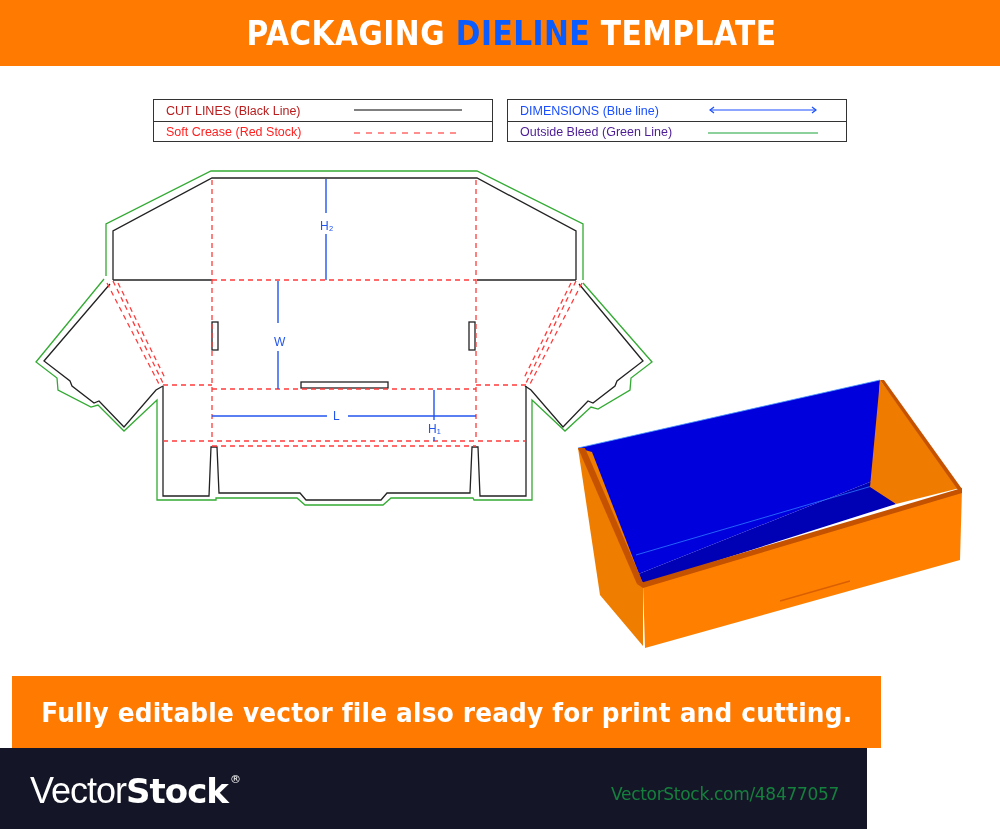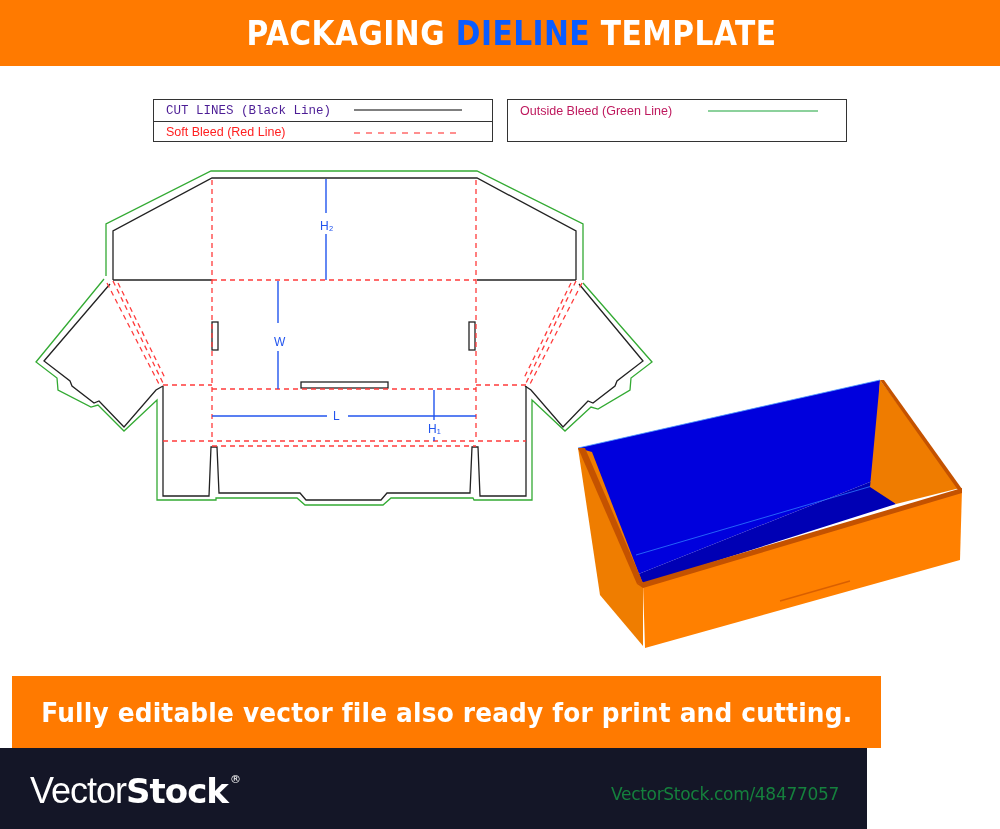--- a/index.html
+++ b/index.html
@@ -73,36 +73,44 @@
 
 <div class="top-banner">
   <div class="title-wrap">
     <span>PACKAGING</span>
     <span class="accent">DIELINE</span>
     <span>TEMPLATE</span>
   </div>
 </div>
 
 <div class="legend legend-left">
-  <div class="legend-row" style="color:#4c1d95;font-family:Liberation Mono, monospace;">
+  <div class="legend-row" style="color:#b91c1c;">
     <span>CUT LINES (Black Line)</span>
     <svg class="legend-sample" style="left:200px; top:8px;" width="110" height="4">
       <line x1="0" y1="2" x2="108" y2="2" stroke="#000" stroke-width="1.2"></line>
     </svg>
   </div>
   <div class="legend-row" style="color:#ff2020;">
-    <span>Soft Bleed (Red Line)</span>
+    <span>Soft Crease (Red Stock)</span>
     <svg class="legend-sample" style="left:200px; top:9px;" width="110" height="4">
       <line x1="0" y1="2" x2="108" y2="2" stroke="#ff2020" stroke-width="1.2" stroke-dasharray="6 6"></line>
     </svg>
   </div>
 </div>
 
 <div class="legend legend-right">
-  <div class="legend-row" style="color:#be185d;">
+  <div class="legend-row" style="color:#1a4fff;">
+    <span>DIMENSIONS (Blue line)</span>
+    <svg class="legend-sample" style="left:200px; top:5px;" width="112" height="10">
+      <line x1="2" y1="5" x2="108" y2="5" stroke="#1a4fff" stroke-width="1.2"></line>
+      <polyline points="6,2 2,5 6,8" fill="none" stroke="#1a4fff" stroke-width="1.2"></polyline>
+      <polyline points="104,2 108,5 104,8" fill="none" stroke="#1a4fff" stroke-width="1.2"></polyline>
+    </svg>
+  </div>
+  <div class="legend-row" style="color:#4c1d95;">
     <span>Outside Bleed (Green Line)</span>
     <svg class="legend-sample" style="left:200px; top:9px;" width="112" height="4">
       <line x1="0" y1="2" x2="110" y2="2" stroke="#1aa33a" stroke-width="1.2"></line>
     </svg>
   </div>
 </div>
 
 <svg class="diagram" width="1000" height="676" viewBox="0 0 1000 676">
 
   <g fill="none" stroke="#33aa33" stroke-width="1.3">

